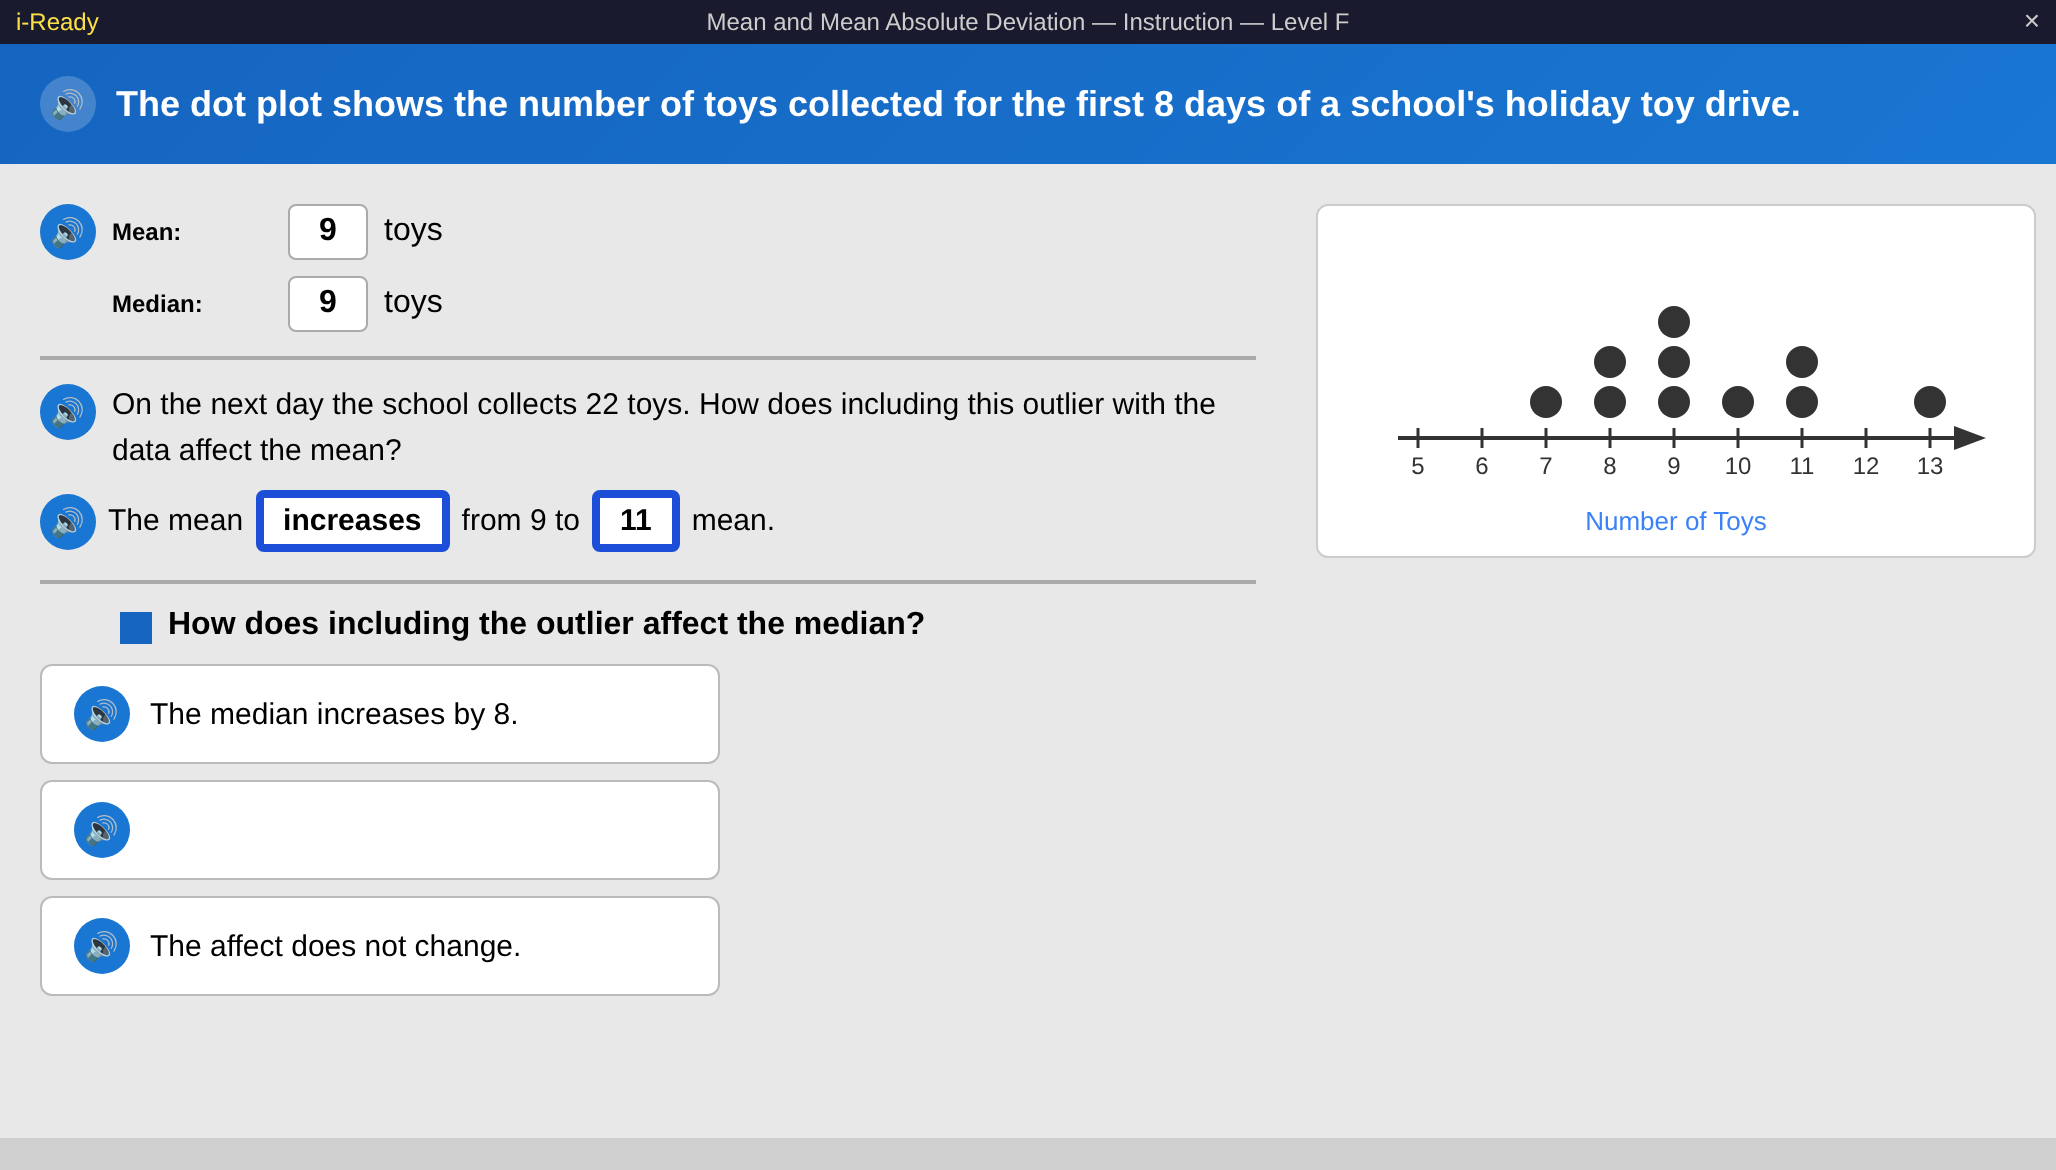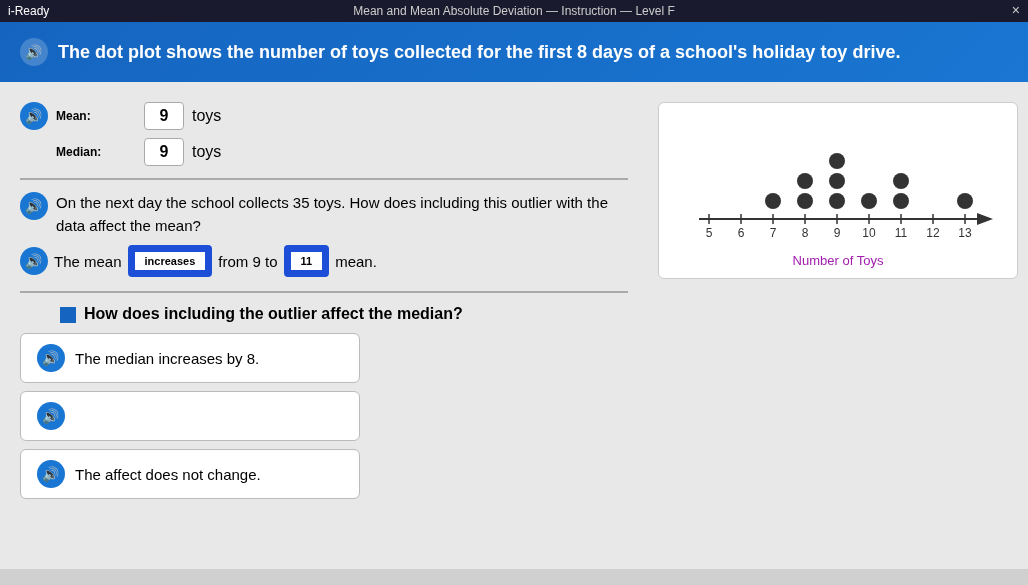--- a/index.html
+++ b/index.html
@@ -16,21 +16,21 @@
       color: #ccc;
       font-size: 12px;
       text-align: center;
       padding: 4px 0;
       position: relative;
     }
     .title-bar .brand {
       position: absolute;
       left: 8px;
       top: 4px;
-      color: #ffffff;
+      color: #fde047;
       font-size: 12px;
     }
     .title-bar .close-btn {
       position: absolute;
       right: 8px;
       top: 2px;
       color: #ccc;
       font-size: 14px;
       cursor: pointer;
     }
@@ -114,24 +114,24 @@
     .answer-row {
       display: flex;
       align-items: center;
       gap: 6px;
       margin-top: 8px;
       font-size: 15px;
       flex-wrap: wrap;
     }
     .answer-box {
       background: white;
-      border: 7px solid #1d4ed8;
+      border: 4px solid #1d4ed8;
       border-radius: 4px;
       padding: 3px 10px;
-      font-size: 11px;
+      font-size: 15px;
       font-weight: bold;
     }
     .section-header {
       display: flex;
       align-items: flex-start;
       gap: 8px;
       margin-bottom: 10px;
       margin-top: 8px;
       padding-left: 40px;
     }
@@ -167,21 +167,21 @@
       padding: 16px 20px 10px 20px;
       width: 360px;
     }
     .dot-plot-svg {
       display: block;
     }
     .dot-plot-label {
       text-align: center;
       font-size: 13px;
       margin-top: 4px;
-      color: #a21caf;
+      color: #3b82f6;
     }
   </style>
 </head>
 <body>
 
 <div class="title-bar">
   <span class="brand">i-Ready</span>
   <span>Mean and Mean Absolute Deviation — Instruction — Level F</span>
   <span class="close-btn">×</span>
 </div>
@@ -207,21 +207,21 @@
       <span class="stat-label">Median:</span>
       <span class="stat-box">9</span>
       <span>toys</span>
     </div>
 
     <hr class="divider">
 
     <div class="question-block">
       <div class="question-text">
         <span class="speaker-icon" style="background:#1976d2; color:white; flex-shrink:0;">🔊</span>
-        <span>On the next day the school collects 35 toys. How does including this outlier with the data affect the mean?</span>
+        <span>On the next day the school collects 22 toys. How does including this outlier with the data affect the mean?</span>
       </div>
       <div class="answer-row">
         <span class="speaker-icon" style="background:#1976d2; color:white;">🔊</span>
         <span>The mean</span>
         <span class="answer-box">increases</span>
         <span>from 9 to</span>
         <span class="answer-box">11</span>
         <span>mean.</span>
       </div>
     </div>

